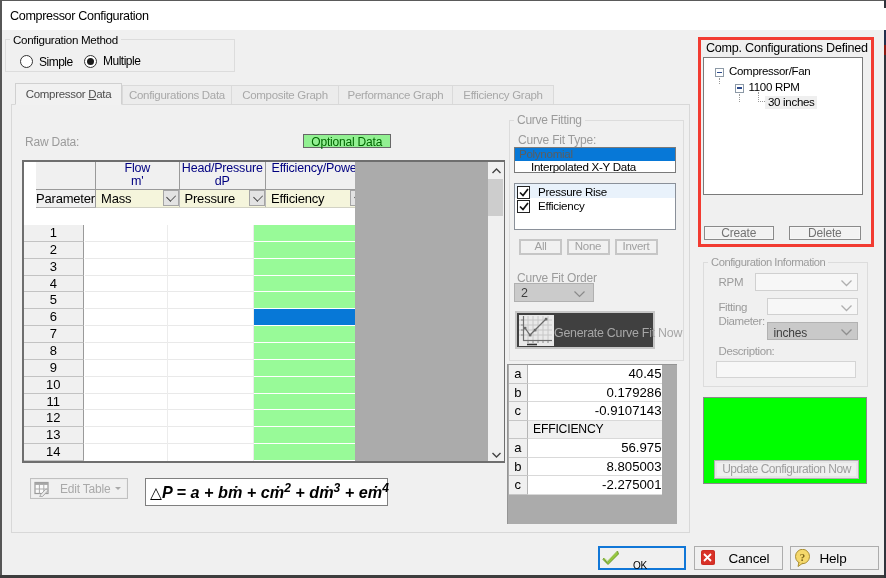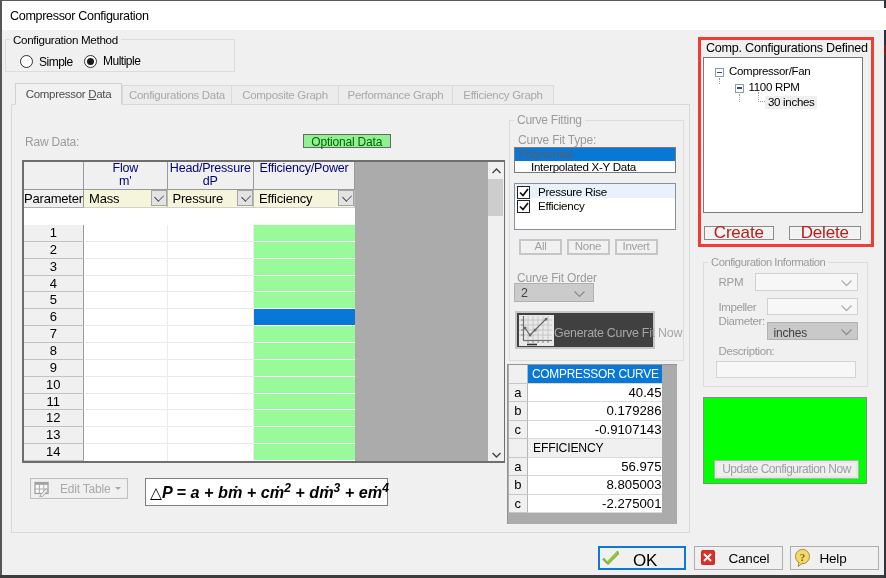--- a/index.html
+++ b/index.html
@@ -3,21 +3,21 @@
 <meta charset="utf-8">
 <style>
   html,body{margin:0;padding:0;}
   body{font-family:"Liberation Sans",sans-serif;}
   #win{position:relative;width:886px;height:578px;background:#f0f0f0;overflow:hidden;}
   .abs{position:absolute;}
   .lbl{position:absolute;font-size:12px;letter-spacing:-0.2px;color:#000;white-space:nowrap;}
   .gray{color:#9b9b9b;}
   .gb{position:absolute;border:1px solid #dcdcdc;}
   .gblab{position:absolute;font-size:12px;letter-spacing:-0.25px;background:#f0f0f0;padding:0 3px;white-space:nowrap;}
-  .btn{position:absolute;background:#f4f4f4;border:1px solid #8a8a8a;font-size:17px;letter-spacing:-0.2px;color:#b91c1c;
+  .btn{position:absolute;background:#f4f4f4;border:1px solid #8a8a8a;font-size:12px;letter-spacing:-0.2px;color:#737373;
        display:flex;align-items:center;justify-content:center;box-sizing:border-box;}
   #maintable td{padding:0;box-sizing:border-box;overflow:hidden;}
   .hc{background:#f0f0f0;border-right:1px solid #9a9a9a;border-bottom:1px solid #9a9a9a;
       text-align:center;font-size:12.5px;line-height:13px;vertical-align:middle;}
   .rh{background:#f0f0f0;border-right:1px solid #9a9a9a;border-bottom:1px solid #b0b0b0;
       text-align:center;font-size:13px;}
   .dd{background:#f5f5dc;border-right:1px solid #b9b9b9;border-bottom:1px solid #d2d2c4;
       position:relative;font-size:13px;}
   .dd span{padding-left:5px;}
   .ddb{position:absolute;right:0;top:0;bottom:1px;width:16px;background:#e3e3e3;border:1px solid #a5a5a5;box-sizing:border-box;}
@@ -52,21 +52,21 @@
     <div class="abs" style="left:15px;top:83px;width:107px;height:22px;background:#f1f1f1;border:1px solid #d0d0d0;border-bottom:1px solid #f1f1f1;box-sizing:border-box;color:#4d4d4d;text-align:center;line-height:20px;z-index:3;white-space:nowrap;overflow:hidden;">Compressor <span style="text-decoration:underline;">D</span>ata</div>
   </div>
 
   <div class="abs" style="left:11px;top:104px;width:679px;height:429px;border:1px solid #d8d8d8;box-sizing:border-box;"></div>
 
   <div class="lbl gray" style="left:25px;top:135px;">Raw Data:</div>
   <div class="abs" style="left:302.5px;top:133.5px;width:88.5px;height:14.5px;background:#92f092;border:1.6px solid #686868;box-sizing:border-box;"></div>
   <div class="lbl" style="left:302.5px;top:134.5px;width:88.5px;text-align:center;color:#006600;">Optional Data</div>
 
   <div id="maintable" class="abs" style="left:22px;top:160px;width:483px;height:303px;border:2px solid #6e6e6e;box-sizing:border-box;background:#fff;">
-    <table style="position:absolute;left:0;top:0;border-collapse:collapse;table-layout:fixed;font-size:12.5px;letter-spacing:-0.2px;">
+    <table style="position:absolute;left:12px;top:0;border-collapse:collapse;table-layout:fixed;font-size:12.5px;letter-spacing:-0.2px;">
       <colgroup>
           <col style="width:59.5px">
           <col style="width:83.5px">
           <col style="width:86.5px">
           <col style="width:101px">
         </colgroup>
       <tbody>
           <tr style="height:27px;">
         <td class="hc"></td>
         <td class="hc" style="color:#000080;">Flow<br>m'</td>
@@ -227,24 +227,20 @@
     </div>
   </div>
 
   <div id="coefftable" class="abs" style="left:506.5px;top:364px;width:170px;height:159.5px;background:#ababab;box-shadow:inset 1px 1px 0 #949494;">
     <table style="position:absolute;left:2px;top:0.5px;border-collapse:collapse;table-layout:fixed;font-size:13px;">
       <colgroup>
           <col style="width:19px">
           <col style="width:134px">
         </colgroup>
       <tbody>
-          <tr style="height:18.5px;">
-            <td class="cl"></td>
-            <td class="cv" style="background:#0778d7;color:#fff;text-align:left;padding-left:4px;white-space:nowrap;font-size:11.9px;letter-spacing:-0.25px;">COMPRESSOR CURVE</td>
-          </tr>
       <tr style="height:18.5px;">
             <td class="cl">a</td>
             <td class="cv">40.45</td>
           </tr>
       <tr style="height:18.5px;">
             <td class="cl">b</td>
             <td class="cv">0.179286</td>
           </tr>
       <tr style="height:18.5px;">
             <td class="cl">c</td>
@@ -268,21 +264,21 @@
           </tr>
     </tbody>
       </table>
   </div>
 
   <div id="rightcol">
 
     <div class="abs" style="left:698px;top:37px;width:176px;height:210px;border:3px solid #f23b31;box-sizing:border-box;"></div>
     <div class="lbl" style="left:706px;top:41px;font-size:12.6px;letter-spacing:-0.25px;">Comp. Configurations Defined</div>
 
-    <div class="abs" style="left:703px;top:57px;width:160px;height:156px;background:#fff;border:1px solid #7a7a7a;box-sizing:border-box;font-size:11.5px;letter-spacing:-0.3px;">
+    <div class="abs" style="left:703px;top:57px;width:160px;height:138px;background:#fff;border:1px solid #7a7a7a;box-sizing:border-box;font-size:11.5px;letter-spacing:-0.3px;">
       <div class="abs" style="left:11px;top:10px;width:9px;height:9px;border:1px solid #8c99a6;background:#fff;box-sizing:border-box;"></div>
       <div class="abs" style="left:13px;top:13.5px;width:5px;height:1.5px;background:#2c4a8c;"></div>
       <div class="abs" style="left:25px;top:7px;">Compressor/Fan</div>
       <div class="abs" style="left:30.5px;top:25.5px;width:9px;height:9px;border:1px solid #8c99a6;background:#fff;box-sizing:border-box;"></div>
       <div class="abs" style="left:32.5px;top:29px;width:5px;height:1.5px;background:#2c4a8c;"></div>
       <div class="abs" style="left:15px;top:20px;width:1px;height:6px;border-left:1px dotted #9a9a9a;"></div>
       <div class="abs" style="left:44.5px;top:22.5px;">1100 RPM</div>
       <div class="abs" style="left:35px;top:36px;width:1px;height:8px;border-left:1px dotted #9a9a9a;"></div>
       <div class="abs" style="left:53.5px;top:34px;width:1px;height:10px;border-left:1px dotted #9a9a9a;"></div>
       <div class="abs" style="left:54px;top:43px;width:7px;height:1px;border-top:1px dotted #9a9a9a;"></div>
@@ -293,21 +289,21 @@
     <div class="btn" style="left:789px;top:225.5px;width:71.5px;height:14.5px;box-shadow:inset 0 0 0 1px #f6f6f6;background:#f2f2f2;">Delete</div>
 
     <div class="gb" style="left:703px;top:261.5px;width:163px;height:123px;"></div>
     <div class="gblab gray" style="left:708px;top:256px;font-size:11.2px;letter-spacing:-0.45px;">Configuration Information</div>
     <div class="lbl gray" style="left:718.5px;top:275.5px;font-size:11.5px;">RPM</div>
     <div class="abs" style="left:755px;top:272.5px;width:103px;height:18px;background:#f7f7f7;border:1px solid #d0d0d0;box-sizing:border-box;">
       <svg class="abs" style="right:5px;top:6px;" width="11" height="7">
           <path d="M0.5 0.5 L5.5 5.5 L10.5 0.5" stroke="#afafaf" stroke-width="1.3" fill="none"></path>
         </svg>
     </div>
-    <div class="lbl gray" style="left:718.5px;top:301px;font-size:11.5px;letter-spacing:-0.4px;">Impeller</div>
+    <div class="lbl gray" style="left:718.5px;top:301px;font-size:11.5px;letter-spacing:-0.4px;">Fitting</div>
     <div class="lbl gray" style="left:718.5px;top:314.5px;font-size:11.5px;letter-spacing:-0.4px;">Diameter:</div>
     <div class="abs" style="left:766.5px;top:297.5px;width:91.5px;height:17.5px;background:#f7f7f7;border:1px solid #d0d0d0;box-sizing:border-box;">
       <svg class="abs" style="right:5px;top:6px;" width="11" height="7">
           <path d="M0.5 0.5 L5.5 5.5 L10.5 0.5" stroke="#afafaf" stroke-width="1.3" fill="none"></path>
         </svg>
     </div>
     <div class="abs" style="left:766.5px;top:322px;width:91.5px;height:17.5px;background:#c9c9c9;border:1px solid #b2b2b2;box-sizing:border-box;">
       <div class="lbl" style="left:6px;top:3px;color:#3f3f3f;">inches</div>
       <svg class="abs" style="right:5px;top:6px;" width="11" height="7">
           <path d="M0.5 0.5 L5.5 5.5 L10.5 0.5" stroke="#8f8f8f" stroke-width="1.3" fill="none"></path>
@@ -320,21 +316,21 @@
       <div class="abs" style="left:10px;top:62px;width:145px;height:19.5px;background:#efefef;border:1px solid #b0b0b0;box-shadow:inset 0 0 0 2px #e6e6e6;box-sizing:border-box;font-size:12px;color:#9e9e9e;text-align:center;line-height:16.5px;white-space:nowrap;letter-spacing:-0.5px;">Update Configuration Now</div>
     </div>
   </div>
 
   <div id="bottombtns">
     <div class="abs" style="left:598px;top:546px;width:87.5px;height:24px;border:2.5px solid #1177d7;background:#f0f0f0;box-sizing:border-box;">
       <svg class="abs" style="left:2px;top:1px;" width="18" height="17" viewBox="0 0 18 17">
         <path d="M2 9 L5 13.5 L15.5 2 L16.5 5 L6 15.5 L1 10.5 Z" fill="#97c93d" stroke="#5d8a1e" stroke-width="0.8"></path>
         <path d="M2.2 9.2 L5.5 12 L15 2.5" fill="none" stroke="#b9dd7a" stroke-width="1"></path>
       </svg>
-      <div class="lbl" style="left:33px;top:3px;font-size:17px;">OK</div>
+      <div class="lbl" style="left:33px;top:12px;font-size:10px;">OK</div>
     </div>
     <div class="abs" style="left:693.5px;top:546px;width:89.5px;height:24px;border:1px solid #adadad;background:#f0f0f0;box-sizing:border-box;">
       <div class="abs" style="left:6px;top:2.5px;width:14.5px;height:15px;background:#d93228;border-radius:2.5px;box-shadow:inset 0 0 2px #b01d14;">
         <svg class="abs" style="left:2.7px;top:3px;" width="9" height="9">
             <path d="M1 1 L8 8 M8 1 L1 8" stroke="#fff" stroke-width="1.8"></path>
           </svg>
       </div>
       <div class="lbl" style="left:34px;top:4px;font-size:13.5px;">Cancel</div>
     </div>
     <div class="abs" style="left:789.5px;top:546px;width:89.5px;height:24px;border:1px solid #adadad;background:#f0f0f0;box-sizing:border-box;">

